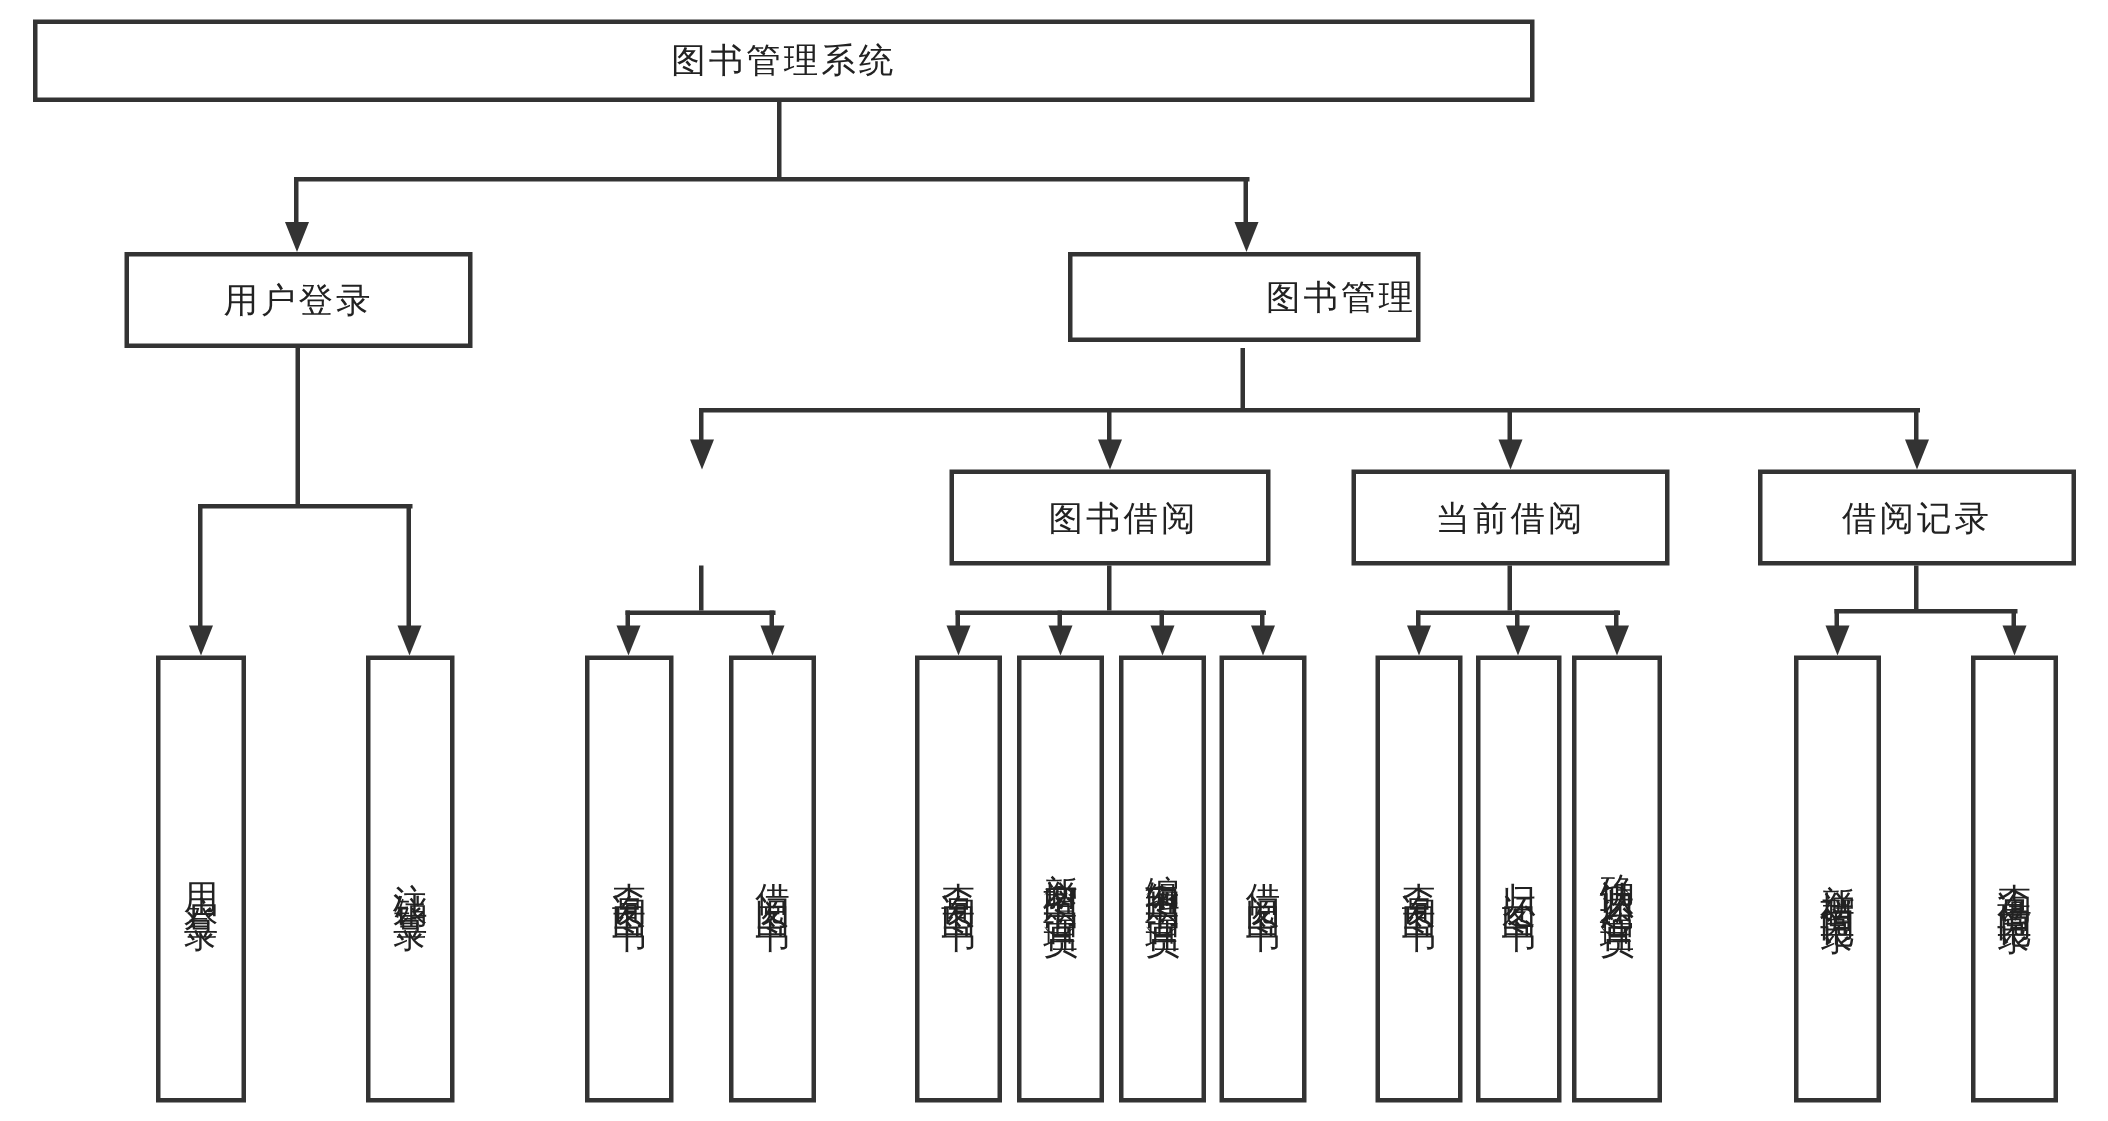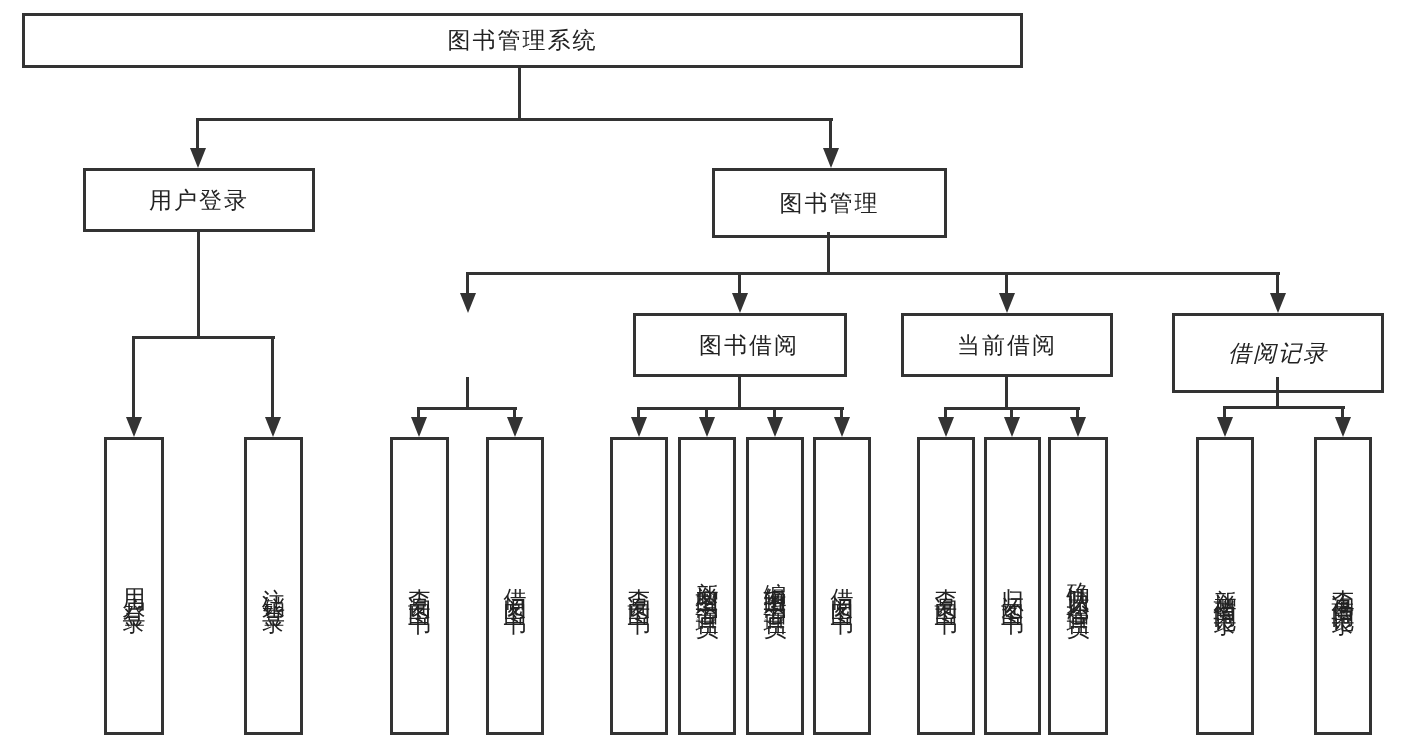--- a/index.html
+++ b/index.html
@@ -66,34 +66,34 @@
 <div id="stage">
 
   <div class="box" style="left:22px; top:13px; width:1001px; height:55px;">
     <span class="h-label">图书管理系统</span>
   </div>
 
   <div class="box" style="left:83px; top:168px; width:232px; height:64px;">
     <span class="h-label">用户登录</span>
   </div>
 
-  <div class="box" style="left:712px; top:168px; width:235px; height:70px;">
+  <div class="box" style="left:712px; top:168px; width:235px; height:60px;justify-content:flex-end;">
     <span class="h-label">图书管理</span>
   </div>
 
 
   <div class="box" style="left:633px; top:313px; width:214px; height:64px;padding-left:18px;">
     <span class="h-label">图书借阅</span>
   </div>
 
   <div class="box" style="left:901px; top:313px; width:212px; height:64px;">
     <span class="h-label">当前借阅</span>
   </div>
 
-  <div class="box" style="left:1172px; top:313px; width:212px; height:80px;font-style:italic;">
+  <div class="box" style="left:1172px; top:313px; width:212px; height:64px;">
     <span class="h-label">借阅记录</span>
   </div>
 
   <div class="box" style="left:104px; top:437px; width:60px; height:298px;">
     <span class="v-label">用户登录</span>
   </div>
   <div class="box" style="left:244px; top:437px; width:59px; height:298px;">
     <span class="v-label">注销登录</span>
   </div>
 

